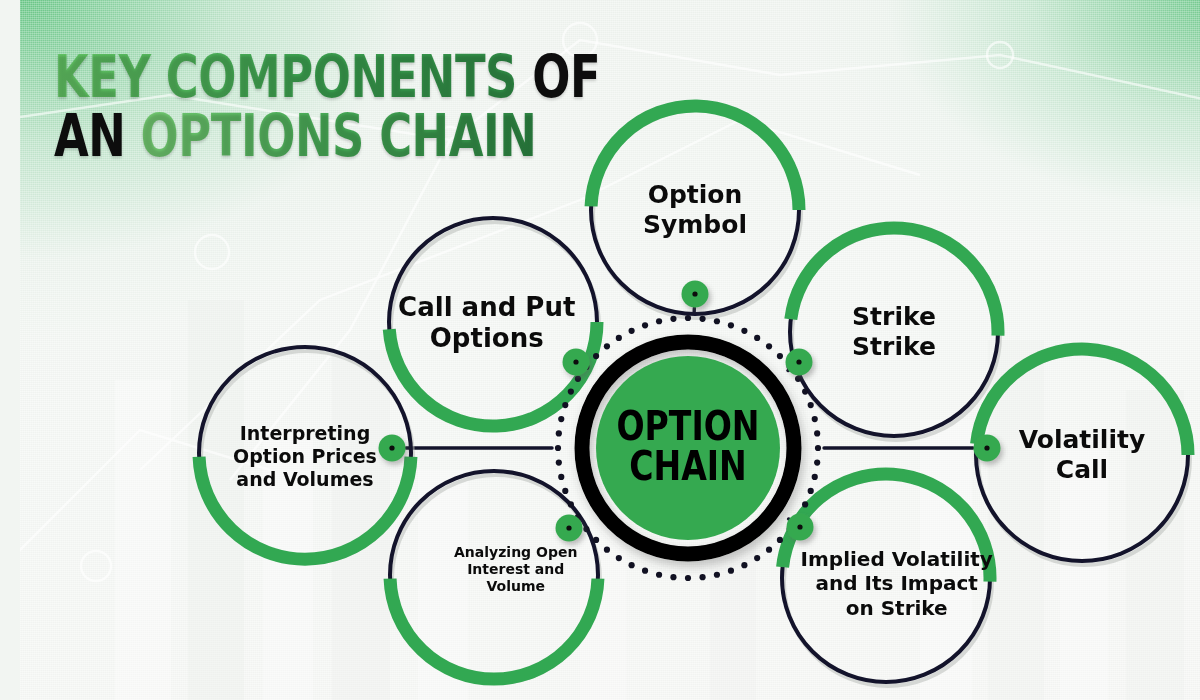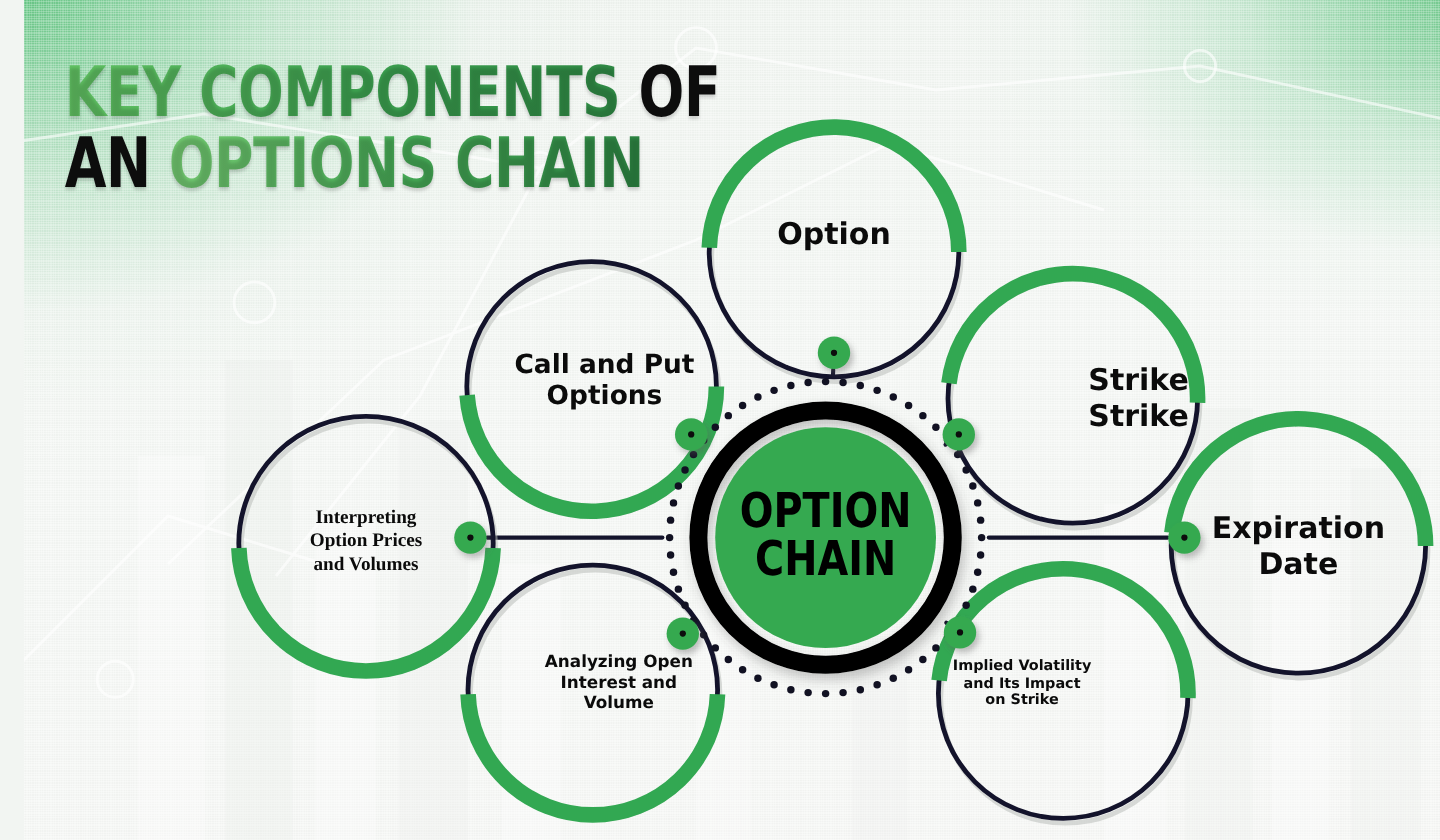--- a/index.html
+++ b/index.html
@@ -270,45 +270,46 @@
         <g filter="url(#softshadow)">
           <circle cx="556" cy="362" r="13.5" fill="#35a950"></circle>
           <circle cx="556" cy="362" r="2.6" fill="#0b0b0b"></circle>
         </g>
       </g>
   </svg>
 
   <div id="labels">
       <div class="node-label" style="font-size: 25px; width: 193.44px; left: 578.28px; top: 179.5px;">
         <div>Option</div>
-      </div>
-      <div class="node-label" style="font-size: 25px; width: 193.44px; left: 777.28px; top: 301.5px; text-align: right;">
+        <div>Symbol</div>
+      </div>
+      <div class="node-label" style="font-size: 25px; width: 193.44px; left: 777.28px; top: 301.5px;">
         <div>Strike</div>
         <div>Strike</div>
       </div>
       <div class="node-label" style="font-size: 25px; width: 197.16px; left: 963.42px; top: 424.5px;">
-        <div>Expiration</div>
-        <div>Date</div>
-      </div>
-      <div class="node-label" style="font-size: 12px; width: 193.44px; left: 735px; top: 546.89px;">
+        <div>Volatility</div>
+        <div>Call</div>
+      </div>
+      <div class="node-label" style="font-size: 20px; width: 193.44px; left: 780px; top: 546.89px;">
         <div>Implied Volatility</div>
         <div>and Its Impact</div>
         <div>on Strike</div>
       </div>
       <div class="node-label" style="font-size: 14px; width: 193.44px; left: 399px; top: 543.89px;">
         <div>Analyzing Open</div>
         <div>Interest and</div>
         <div>Volume</div>
       </div>
-      <div class="node-label" style="font-size: 16px; width: 197.16px; left: 186.42px; top: 421.89px; font-family: Liberation Serif, serif;">
+      <div class="node-label" style="font-size: 19px; width: 197.16px; left: 186.42px; top: 421.89px;">
         <div>Interpreting</div>
         <div>Option Prices</div>
         <div>and Volumes</div>
       </div>
-      <div class="node-label" style="font-size: 22px; width: 193.44px; left: 387px; top: 291.5px;">
+      <div class="node-label" style="font-size: 26px; width: 193.44px; left: 370px; top: 291.5px;">
         <div>Call and Put</div>
         <div>Options</div>
       </div>
     </div>
 
   <div class="hub-label" id="hub-text" style="font-size: 40px; width: 184px; left: 576px; top: 406px;">
     <div>OPTION</div>
     <div>CHAIN</div>
   </div>
 

